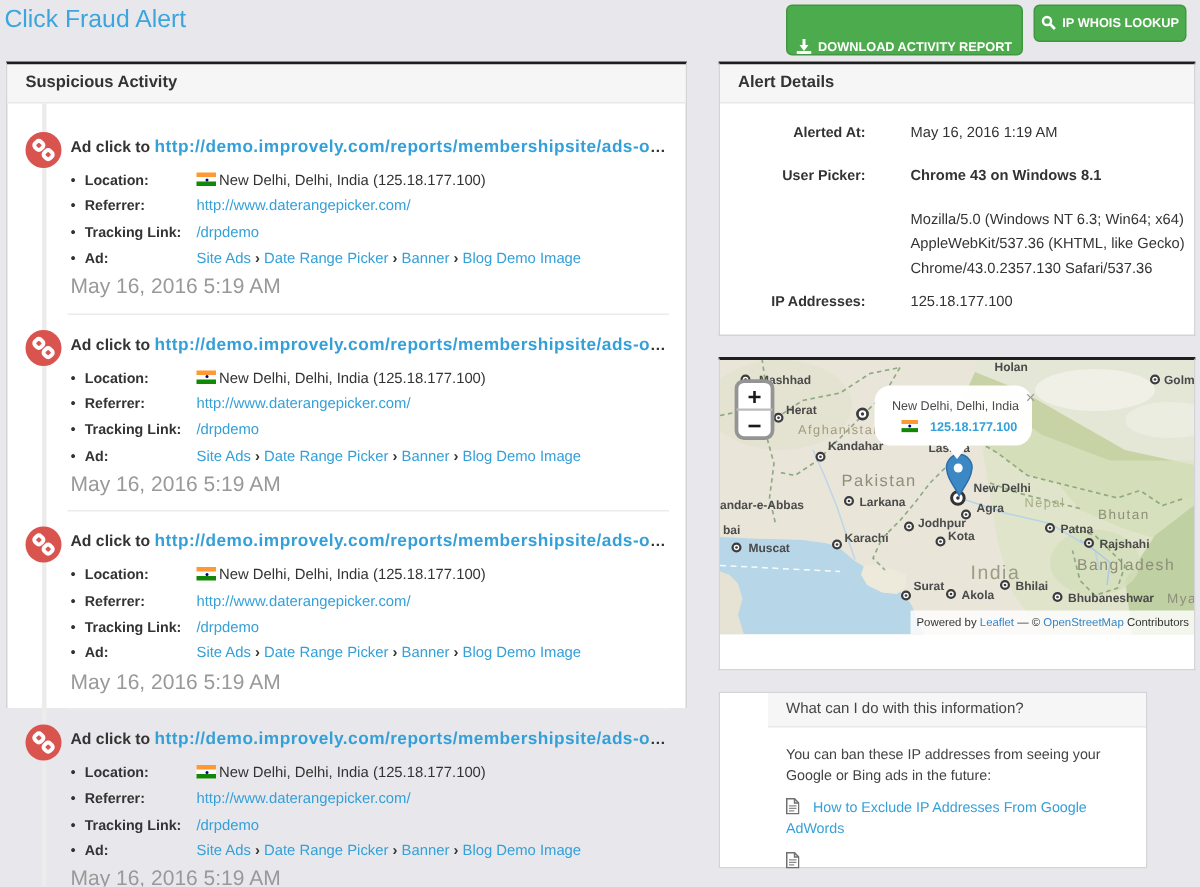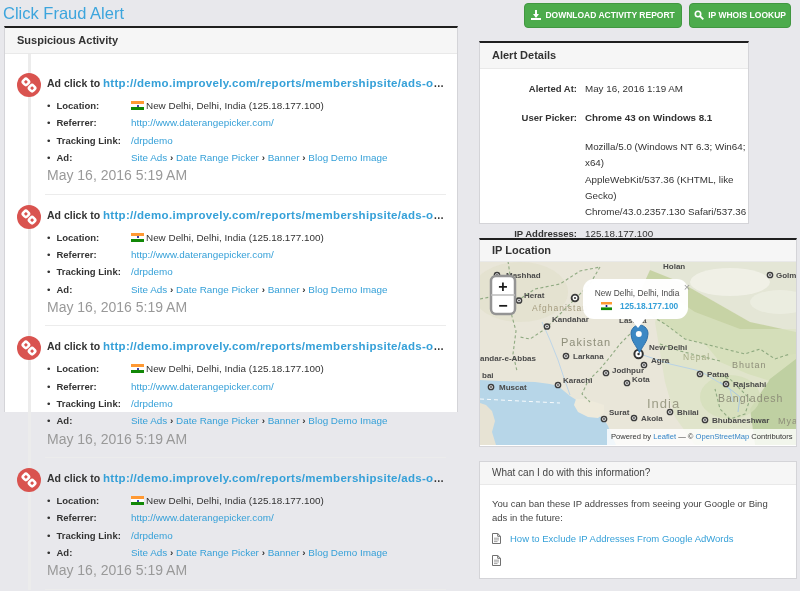--- a/index.html
+++ b/index.html
@@ -1,50 +1,50 @@
 <!DOCTYPE html>
 <html><head><meta charset="utf-8"><style>
 * { margin:0; padding:0; box-sizing:border-box; }
 html,body { width:800px; height:591px; }
 body { background:#e8e8ec; font-family:"Liberation Sans",sans-serif; color:#333; position:relative; overflow:hidden; }
 a { text-decoration:none; color:#35a0d8; }
 .h1 { position:absolute; left:3px; top:4px; font-size:16.5px; color:#3ca5dd; font-weight:normal;text-align:right; }
 .btns { position:absolute; top:3px; right:9px; white-space:nowrap; }
-.btn { display:inline-block; background:#4cab4c; border:1px solid #419741; border-radius:4px; color:#fff; font-weight:bold; font-size:8.5px; padding:0 6px; height:25px; line-height:23px; vertical-align:top; }
+.btn { display:inline-block; background:#4cab4c; border:1px solid #419741; border-radius:4px; color:#fff; font-weight:bold; font-size:8.5px; padding:16px 6px; height:25px; line-height:23px; vertical-align:top; }
 .btn svg { vertical-align:-2px; margin-right:4px; }
 .btn+.btn { margin-left:3px;text-align:center; }
 .panel { position:absolute; background:#fff; border:1px solid #d4d4d8; border-top:2px solid #1f1f1f; }
 .phead { background:#f6f6f6; border-bottom:1px solid #e9e9e9; font-weight:bold; font-size:11px; line-height:12px; padding:6px 12px 7px; color:#333; }
-#left { left:4px; top:26px; width:454px; height:386px; border-bottom:none; }
+#left { left:4px; top:41px; width:454px; height:431px; border-bottom:none; }
 #leftbody { position:relative; }
 #tline { position:absolute; left:23px; top:0; bottom:0; width:3px; background:#ececec; }
 .entry { position:relative; padding:12px 9px 10px 42px; font-size:9.9px; }
 .entry:after { content:""; position:absolute; left:40px; right:11px; bottom:0; border-bottom:1px solid #ececec; }
 .entry.first { padding-top:21px; }
 .entry .ico { position:absolute; left:12px; top:10px; width:24px; height:24px; border-radius:50%; background:#d9534f; }
 .entry.first .ico { top:19px; }
 .entry .title { font-weight:bold; font-size:10.5px; line-height:17px; margin-bottom:5px; white-space:nowrap; overflow:hidden; text-overflow:ellipsis; }
 .entry .title a { font-size:11.5px; letter-spacing:.3px; }
 .row { position:relative; line-height:17.3px; }
 .row .lbl { font-weight:bold; font-size:9.5px; }
 .row .lbl:before { content:"•"; font-weight:normal; margin-right:6px; font-size:9.9px; }
 .row .val { position:absolute; left:84px; top:0; white-space:nowrap; }
 .entry .date { color:#999; font-size:14px; line-height:17.5px; margin-top:1px; }
 .flag { display:inline-block; width:13px; height:9px; vertical-align:-1px; margin-right:2px; position:relative; background:#fff; }
 .flag i { display:block; height:3px; background:#f93; }
 .flag u { display:block; height:3px; background:#128807; margin-top:3px; }
 .flag s { position:absolute; left:5.5px; top:3.5px; width:2px; height:2px; background:#008; border-radius:50%; }
-#adet { left:479px; top:41px; width:270px; height:183px; }
+#adet { left:479px; top:41px; width:318px; height:183px; }
 .drow { display:flex; font-size:9.8px; margin-bottom:16px; line-height:13px; }
 .drow .k { width:97px; text-align:right; font-weight:bold; font-size:9.5px; flex:none; }
-.drow .v { margin-left:8px; }
+.drow .v { margin-left:30px; }
 #iploc { left:479px; top:238px; width:318px; height:209px; }
 #iploc .phead { padding:4px 12px 5px; }
 #map { position:relative; width:316px; height:183px; overflow:hidden; }
-#wcid { left:479px; top:461px; width:318px; height:118px; border-top:1px solid #d4d4d8; }
+#wcid { left:479px; top:461px; width:286px; height:118px; border-top:1px solid #d4d4d8;padding-left:32px; }
 #wcid .phead { font-weight:normal; font-size:10px; color:#444; padding:5px 12px 5px; }
 #wcid .bd { padding:12px 12px; font-size:9.5px; color:#444; line-height:14px; }
 .helplink { margin-top:8px; font-size:9.5px; line-height:14px; }
 .helplink:first-of-type { margin-top:7px; }
 .helplink svg { vertical-align:-2px; margin-right:9px; }
 </style></head>
 <body>
 <div class="h1">Click Fraud Alert</div>
 <div class="btns">
 <span class="btn"><svg width="10" height="10" viewBox="0 0 10 10">
@@ -135,21 +135,20 @@
         <div class="v" style="line-height:16.3px">Mozilla/5.0 (Windows NT 6.3; Win64; x64)<br>AppleWebKit/537.36 (KHTML, like Gecko)<br>Chrome/43.0.2357.130 Safari/537.36</div>
       </div>
 <div class="drow">
         <div class="k">IP Addresses:</div>
         <div class="v">125.18.177.100</div>
       </div>
 </div>
 </div>
 
 <div class="panel" id="iploc">
-<div class="phead">IP Location</div>
 <div id="map">
       <svg width="316" height="183" viewBox="0 0 316 183" xmlns="http://www.w3.org/2000/svg" style="display:block">
 <rect width="316" height="183" fill="#e9e6d9"></rect>
 <path d="M170,-1 L316,-1 316,70 270,60 235,40 200,20 170,8 Z" fill="#e4e6d6"></path>
         <ellipse cx="250" cy="20" rx="40" ry="14" fill="#f2f2ea" opacity=".8"></ellipse>
         <ellipse cx="300" cy="40" rx="30" ry="12" fill="#eef0e4" opacity=".7"></ellipse>
         <path d="M170,8 L200,20 235,40 270,60 316,70 316,92 295,97 280,87 265,92 245,87 225,82 205,77 185,62 168,52 160,30 Z" fill="#c5d2a2" opacity=".95"></path>
         <path d="M225,82 245,87 265,92 280,87 295,97 310,92 316,92 316,122 290,119 268,112 240,100 Z" fill="#ccd8ab" opacity=".9"></path>
 <path d="M185,30 L215,50 260,67 316,67 316,97 290,117 270,147 275,183 215,183 195,155 185,120 180,90 175,60 Z" fill="#dce3c3" opacity=".65"></path>
 <path d="M290,117 L316,97 316,183 275,183 270,147 Z" fill="#bfd0a2"></path>

